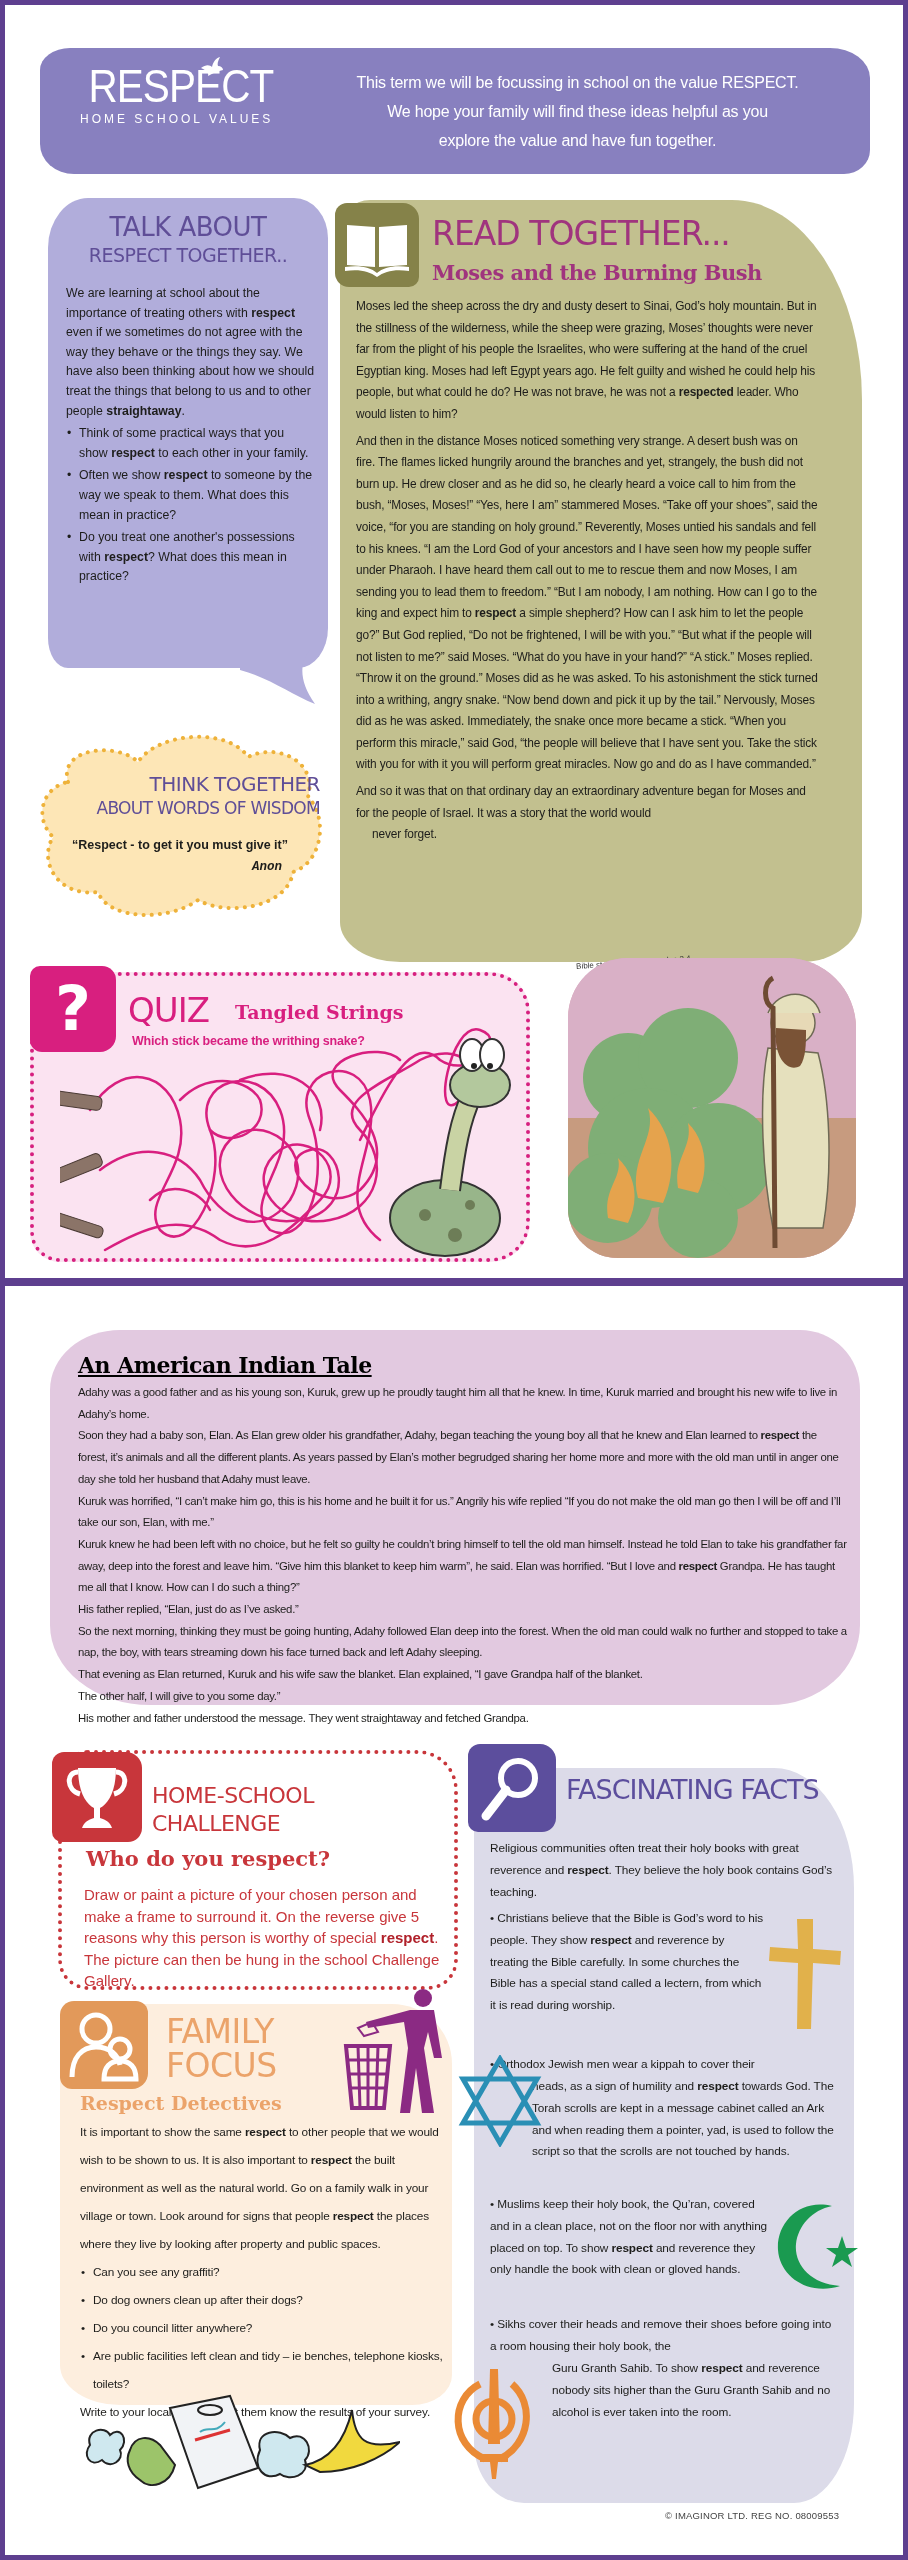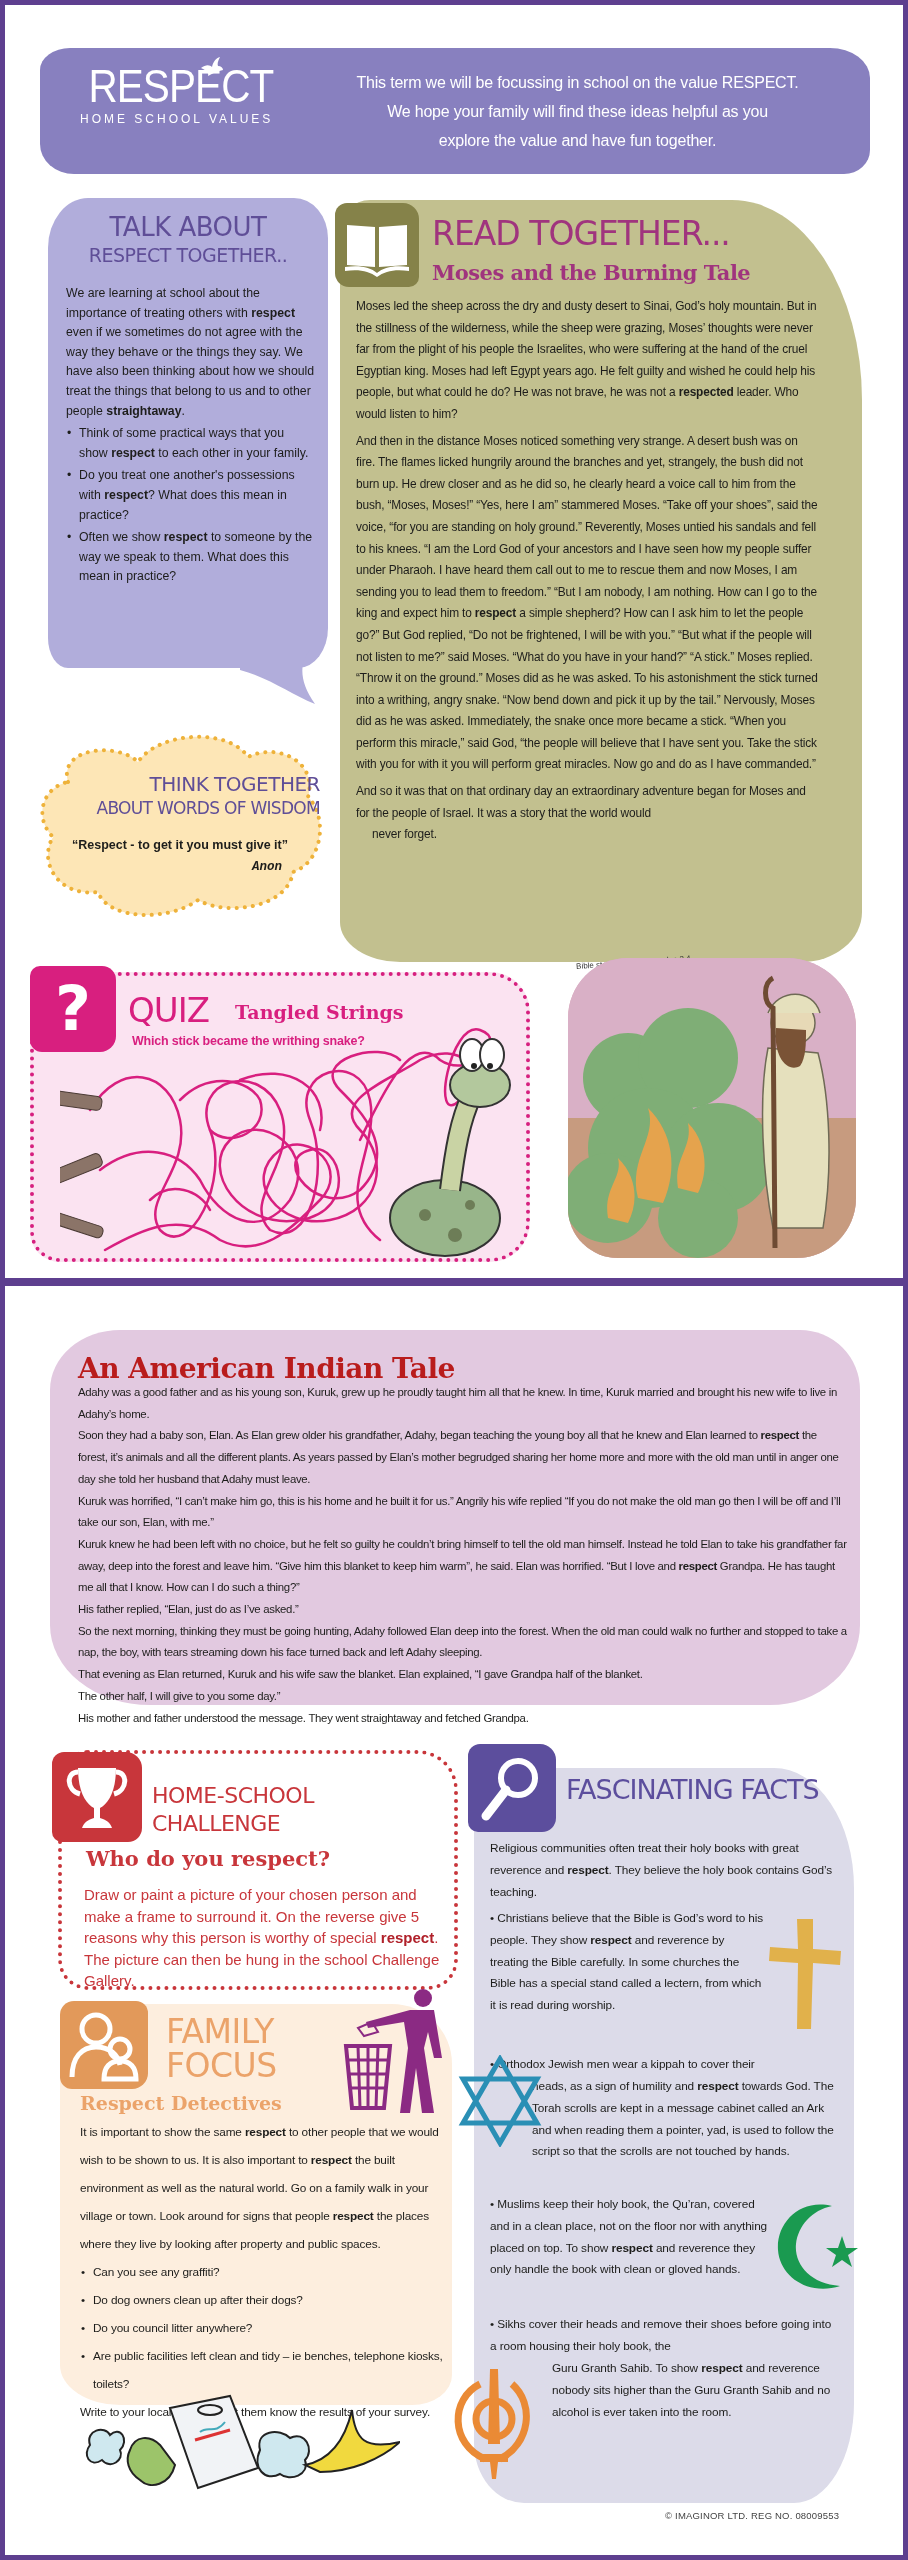--- a/index.html
+++ b/index.html
@@ -60,21 +60,21 @@
   .quiz-h { left: 128px; top: 990px; font-family: "DejaVu Sans", sans-serif; color: #d81f7f; font-size: 34px; letter-spacing: -1px; }
   .quiz-sub { left: 235px; top: 1001px; font-family: "DejaVu Serif", serif; font-weight: bold; color: #d81f7f; font-size: 19px; }
   .quiz-q { left: 132px; top: 1034px; color: #d81f7f; font-size: 12.5px; font-weight: bold; letter-spacing: -0.2px; }
   .strings { left: 60px; top: 1000px; width: 460px; height: 265px; }
 
   .illus { left: 568px; top: 958px; width: 288px; height: 300px; border-radius: 60px 70px 60px 50px; overflow: hidden; background: linear-gradient(180deg,#d7a7c9 0%,#e8b99a 45%,#c9a07c 100%); }
 
   
   .tale { left: 50px; top: 1330px; width: 810px; height: 375px; background: #e2c9e0;
           border-radius: 70px 60px 90px 100px / 60px 60px 80px 80px; }
-  .tale-h { left: 78px; top: 1352px; font-family: "DejaVu Serif", serif; font-weight: bold; color: #b91c1c; font-size: 28px; letter-spacing: -0.5px; }
+  .tale-h { left: 78px; top: 1352px; font-family: "DejaVu Serif", serif; font-weight: bold; color: #000000; font-size: 22px; letter-spacing: -0.5px; text-decoration: underline; }
   .tale-body { left: 78px; top: 1382px; width: 770px; font-size: 11.4px; line-height: 21.7px; letter-spacing: -0.3px; font-family: "Liberation Sans Narrow", "Liberation Sans", sans-serif; }
 
   
   .chal-box { left: 58px; top: 1750px; width: 400px; height: 240px; border: 4px dotted #c8363b; border-radius: 30px 40px 30px 30px; background: #fff; }
   .chal-icon { left: 52px; top: 1752px; width: 90px; height: 90px; background: #c8363b; border-radius: 12px 16px 14px 10px; }
   .chal-h { left: 152px; top: 1782px; font-family: "DejaVu Sans", sans-serif; color: #c8363b; font-size: 22px; line-height: 28px; letter-spacing: -0.5px; }
   .chal-sub { left: 86px; top: 1846px; font-family: "DejaVu Serif", serif; font-weight: bold; color: #c8363b; font-size: 21px; }
   .chal-body { left: 84px; top: 1884px; width: 360px; color: #c8363b; font-size: 15px; line-height: 21.5px; font-weight: bold; font-weight: normal; }
   .chal-body strong { color: #b0212a; }
 
@@ -128,22 +128,22 @@
   </div>
 </div>
 
 <div class="abs talk">
   <h2 class="h-a">TALK ABOUT</h2>
   <h2 class="h-b">RESPECT TOGETHER..</h2>
   <div class="abs talk-body">
     <p><span>We are learning at school about the importance of treating others with </span><b>respect</b><span> even if we sometimes do not agree with the way they behave or the things they say. We have also been thinking about how we should treat the things that belong to us and to other people </span><b>straightaway</b><span>.</span></p>
     <ul class="bullets">
       <li><span>Think of some practical ways that you show </span><b>respect</b><span> to each other in your family.</span></li>
+      <li><span>Often we show </span><b>respect</b><span> to someone by the way we speak to them. What does this mean in practice?</span></li>
       <li><span>Do you treat one another's possessions with </span><b>respect</b><span>? What does this mean in practice?</span></li>
-      <li><span>Often we show </span><b>respect</b><span> to someone by the way we speak to them. What does this mean in practice?</span></li>
     </ul>
   </div>
 </div>
 <svg class="abs talk-tail" viewBox="0 0 80 60">
     <path d="M0 0 L70 0 C60 12 58 30 75 54 C50 44 30 28 0 20 Z" fill="#b1addb"></path>
   </svg>
 
 <svg class="abs cloud" viewBox="0 0 300 200">
   <path d="M40 60 C30 25 90 20 110 40 C130 10 200 5 220 35 C250 20 290 40 280 75 C300 95 295 140 265 150 C260 185 200 195 170 178 C140 200 80 198 70 170 C30 175 10 140 25 115 C5 95 15 65 40 60 Z" fill="#fde6b6" stroke="#eeb23a" stroke-width="4" stroke-dasharray="0.1 8" stroke-linecap="round"></path>
 </svg>
@@ -155,21 +155,21 @@
 <div class="abs cloud-anon">Anon</div>
 
 <div class="abs read"></div>
 <div class="abs read-icon">
   <svg viewBox="0 0 84 84" width="84" height="84">
       <path d="M12 22 L40 24 L40 64 L12 62 Z M44 24 L72 22 L72 62 L44 64 Z" fill="#fff"></path>
       <path d="M10 64 C25 62 35 64 42 70 C49 64 59 62 74 64 L74 68 C60 66 50 68 42 74 C34 68 24 66 10 68 Z" fill="#fff"></path>
     </svg>
 </div>
 <div class="abs read-h">READ TOGETHER...</div>
-<div class="abs read-sub">Moses and the Burning Tale</div>
+<div class="abs read-sub">Moses and the Burning Bush</div>
 <div class="abs read-body">
   <p><span>Moses led the sheep across the dry and dusty desert to Sinai, God’s holy mountain. But in the stillness of the wilderness, while the sheep were grazing, Moses’ thoughts were never far from the plight of his people the Israelites, who were suffering at the hand of the cruel Egyptian king. Moses had left Egypt years ago. He felt guilty and wished he could help his people, but what could he do? He was not brave, he was not a </span><b>respected</b><span> leader. Who would listen to him?</span></p>
   <p><span>And then in the distance Moses noticed something very strange. A desert bush was on fire. The flames licked hungrily around the branches and yet, strangely, the bush did not burn up. He drew closer and as he did so, he clearly heard a voice call to him from the bush, “Moses, Moses!” “Yes, here I am” stammered Moses. “Take off your shoes”, said the voice, “for you are standing on holy ground.” Reverently, Moses untied his sandals and fell to his knees. “I am the Lord God of your ancestors and I have seen how my people suffer under Pharaoh. I have heard them call out to me to rescue them and now Moses, I am sending you to lead them to freedom.”  “But I am nobody, I am nothing. How can I go to the king and expect him to </span><b>respect</b><span> a simple shepherd? How can I ask him to let the people go?” But God replied, “Do not be frightened, I will be with you.”  “But what if the people will not listen to me?” said Moses. “What do you have in your hand?”  “A stick.” Moses replied. “Throw it on the ground.” Moses did as he was asked. To his astonishment the stick turned into a writhing, angry snake. “Now bend down and pick it up by the tail.”  Nervously, Moses did as he was asked. Immediately, the snake once more became a stick. “When you perform this miracle,” said God, “the people will believe that I have sent you. Take the stick with you for with it you will perform great miracles. Now go and do as I have commanded.”</span></p>
   <p><span>And so it was that on that ordinary day an extraordinary adventure began for Moses and for the people of Israel. It was a story that the world would</span> <span class="indent">never forget.</span></p>
 </div>
 <div class="abs bible-credit">Bible story based on Exodus 3,4</div>
 
 <div class="abs quiz-box"></div>
 <svg class="abs strings" viewBox="0 0 460 265">
   <g fill="none" stroke="#d81f7f" stroke-width="2.5" stroke-linecap="round">

